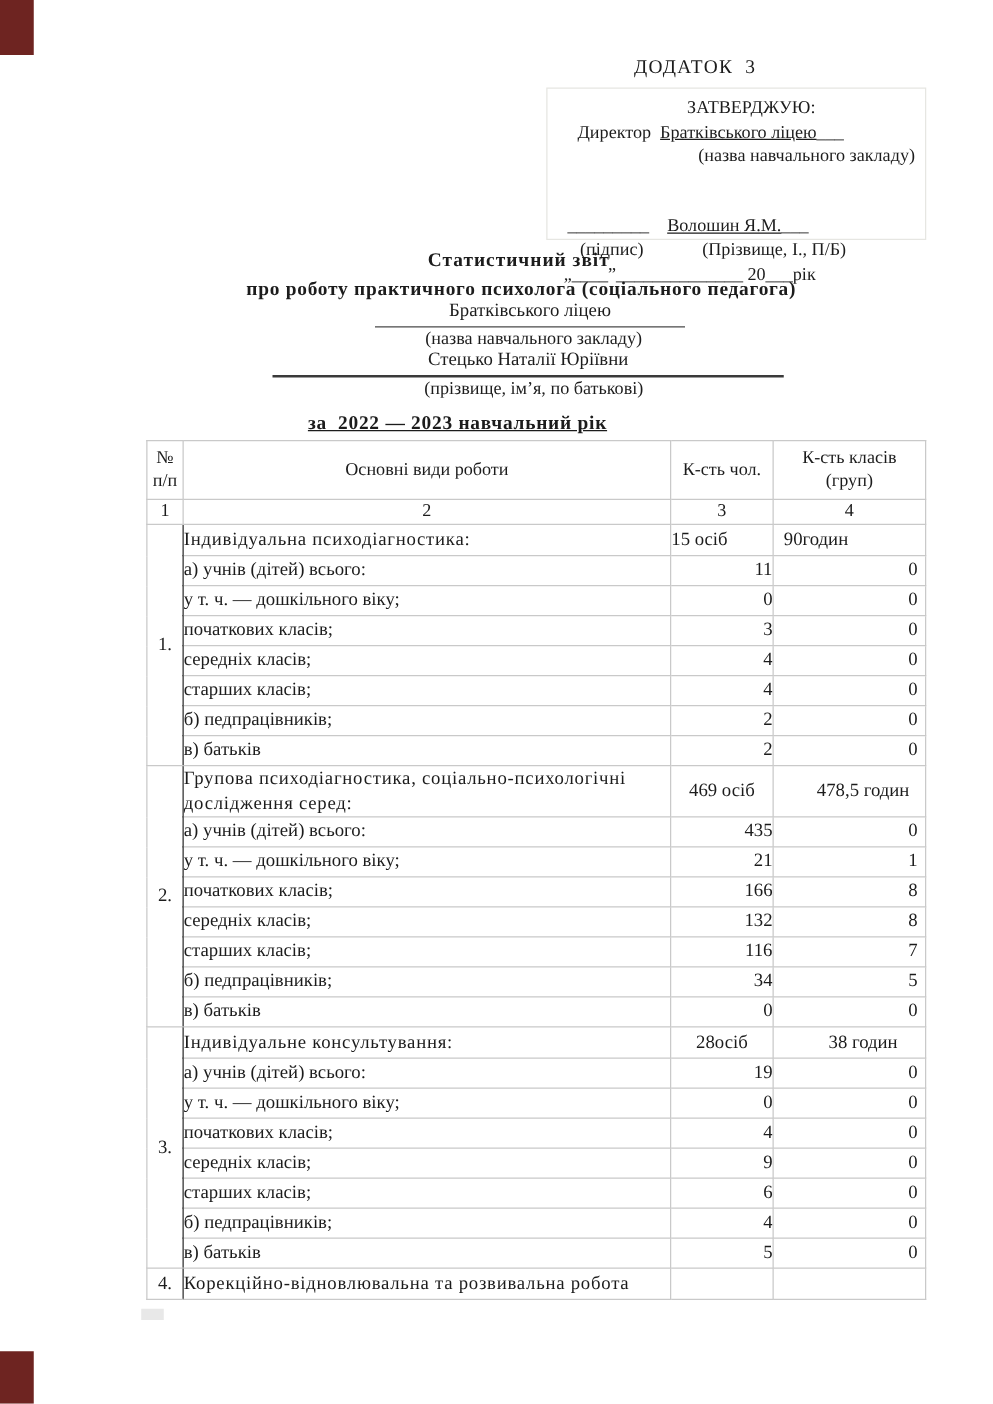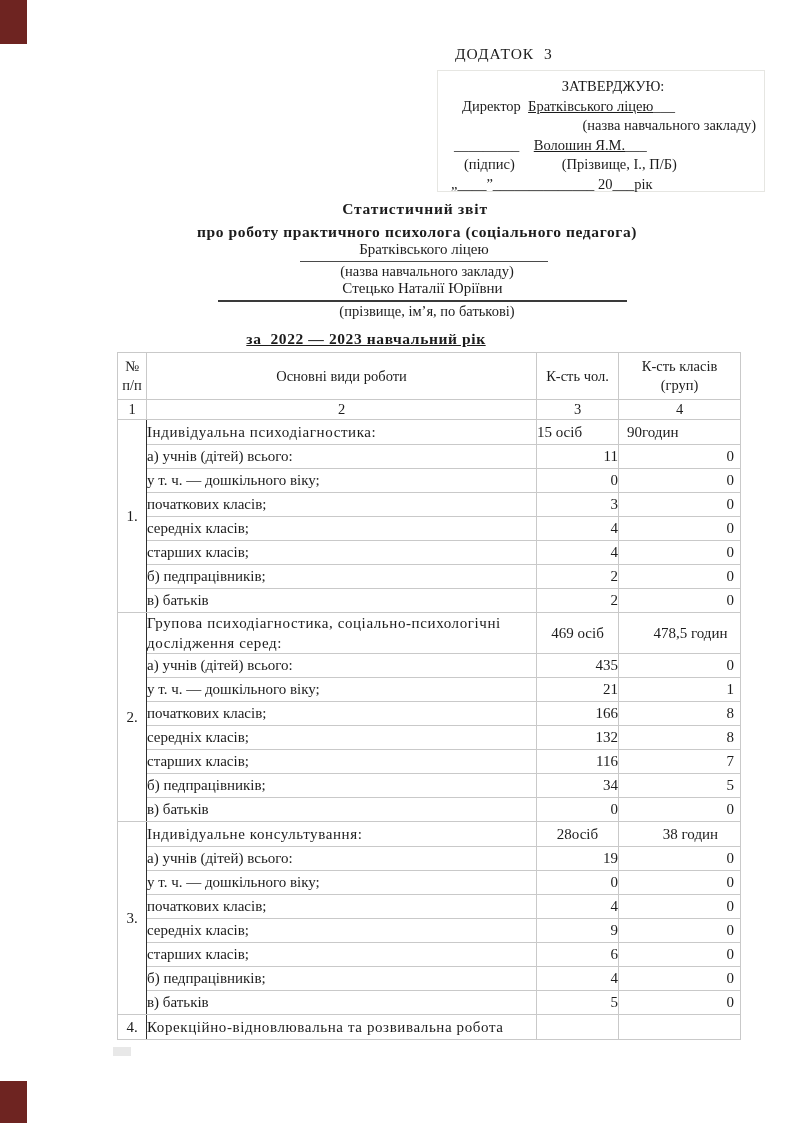--- a/index.html
+++ b/index.html
@@ -5,31 +5,31 @@
   html,body{margin:0;padding:0;}
   body{
     width:794px;height:1123px;position:relative;background:#ffffff;
     font-family:"Liberation Serif","DejaVu Serif",serif;color:#1c1c1c;
     overflow:hidden;
   }
   .corner-mark{position:absolute;left:0;width:27px;background:#6e2421;}
   .corner-top{top:0;height:44px;}
   .corner-bottom{top:1081px;height:42px;}
 
-  .appendix{position:absolute;left:455px;top:45px;width:150px;text-align:left;
+  .appendix{position:absolute;left:455px;top:45px;width:150px;text-align:right;
     font-size:15.5px;letter-spacing:1px;white-space:pre;}
 
-  .approval{position:absolute;left:437px;top:70px;width:328px;height:122px;
+  .approval{position:absolute;left:437px;top:70px;width:304px;height:122px;
     border:1px solid #e6e6e2;font-size:14.5px;line-height:19.5px;box-sizing:border-box;
     padding-top:6px;}
   .approval .ln{white-space:nowrap;}
   .ap1{text-align:center;padding-left:24px;}
   .ap2{padding-left:24px;}
   .ap3{text-align:right;padding-right:8px;}
-  .ap4{padding-left:16px;}
+  .ap4{padding-left:16px;margin-top:36px;}
   .ap5{display:flex;padding-left:26px;gap:47px;}
   .ap6{padding-left:13px;}
   .uline{text-decoration:underline;}
 
   .tline{position:absolute;white-space:nowrap;}
   .bold{font-weight:bold;}
   .t1{top:200px;left:18px;width:794px;text-align:center;font-size:15.5px;letter-spacing:0.8px;}
   .t2{top:223px;left:20px;width:794px;text-align:center;font-size:15.5px;letter-spacing:0.6px;}
   .org-line{top:241px;left:300px;width:248px;text-align:center;font-size:15px;
     border-bottom:1px solid #4a4a4a;height:20px;}

